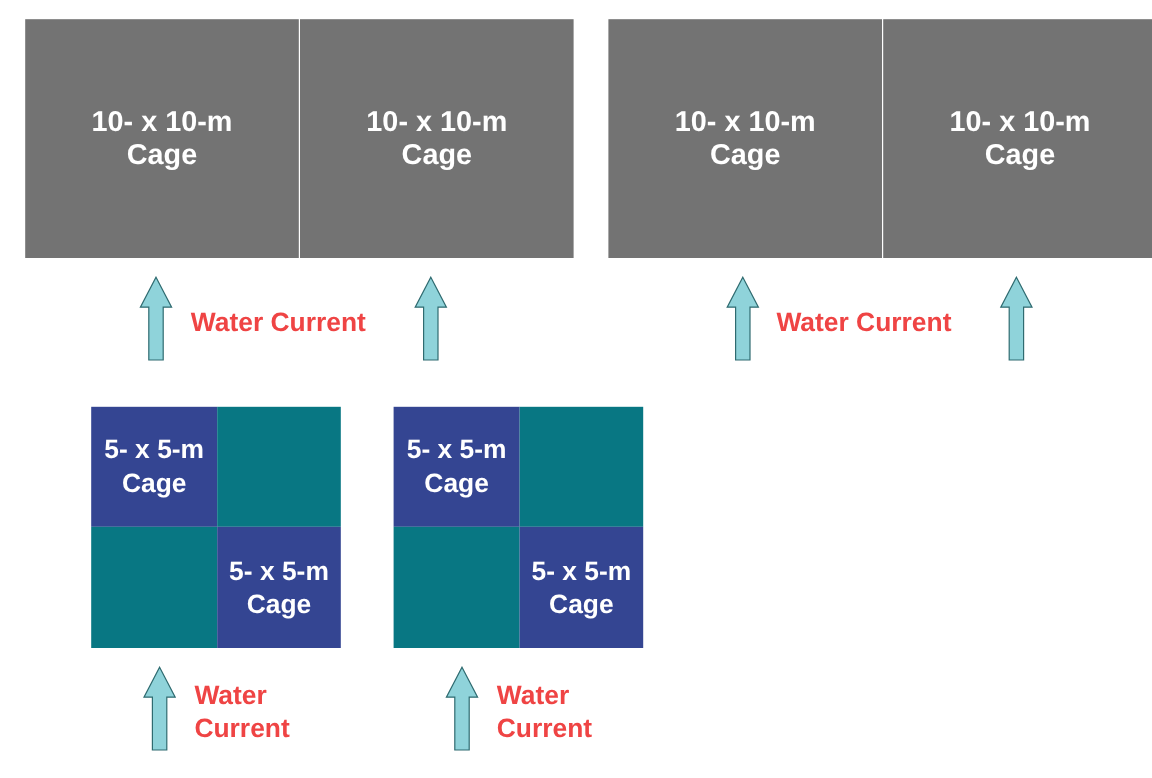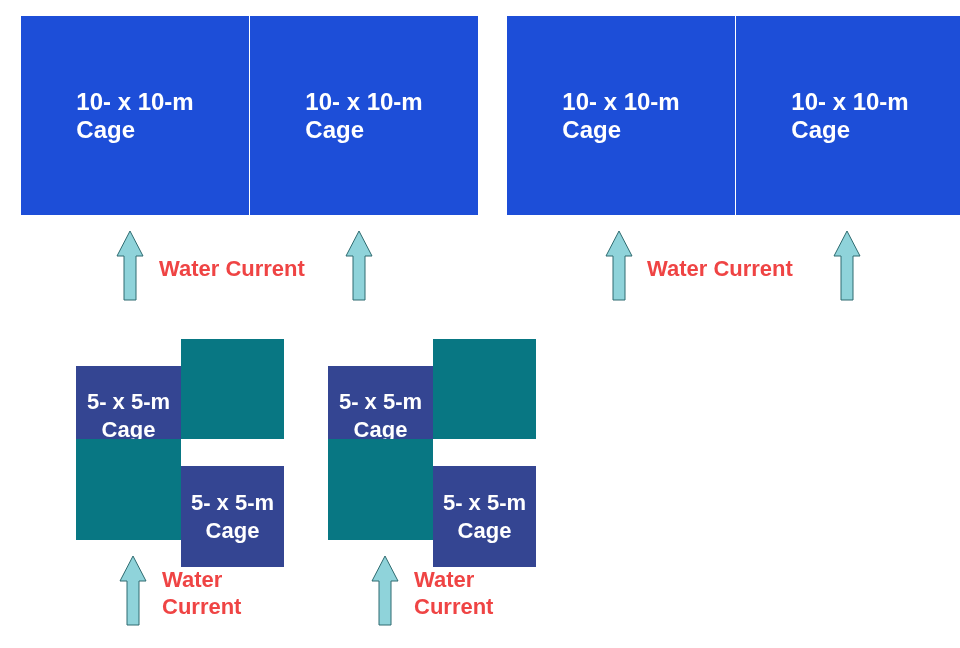--- a/index.html
+++ b/index.html
@@ -1,25 +1,25 @@
 <!DOCTYPE html>
 <html><head>
 <meta charset="utf-8">
 <style>
   html, body { margin:0; padding:0; }
   body { width:960px; height:648px; background:#ffffff; position:relative; overflow:hidden;
          font-family:"Liberation Sans", sans-serif; }
-  .big-cage { position:absolute; width:228px; height:199px; background:#1d4ed8;
-              display:flex; align-items:center; justify-content:center; text-align:left;
+  .big-cage { position:absolute; width:228px; height:199px; background:#737373;
+              display:flex; align-items:center; justify-content:center; text-align:center;
               color:#ffffff; font-weight:bold; font-size:24px; line-height:28px; }
   .quad { position:absolute; width:105px; height:100px; display:flex; align-items:center;
           justify-content:center; text-align:center; color:#fff; font-weight:bold;
           font-size:22px; line-height:28px; }
   .teal { background:#087783; }
-  .navy { background:#344592;margin-top:27px; }
+  .navy { background:#344592; }
   .label { position:absolute; color:#ef4444; font-weight:bold; font-size:22px; line-height:27px; }
   svg.arrow { position:absolute; }
 </style>
 </head>
 <body>
 
 <div class="big-cage" style="left:21px; top:16px;">
   <div>
       <div>10- x 10-m</div>
   <div>Cage</div>

